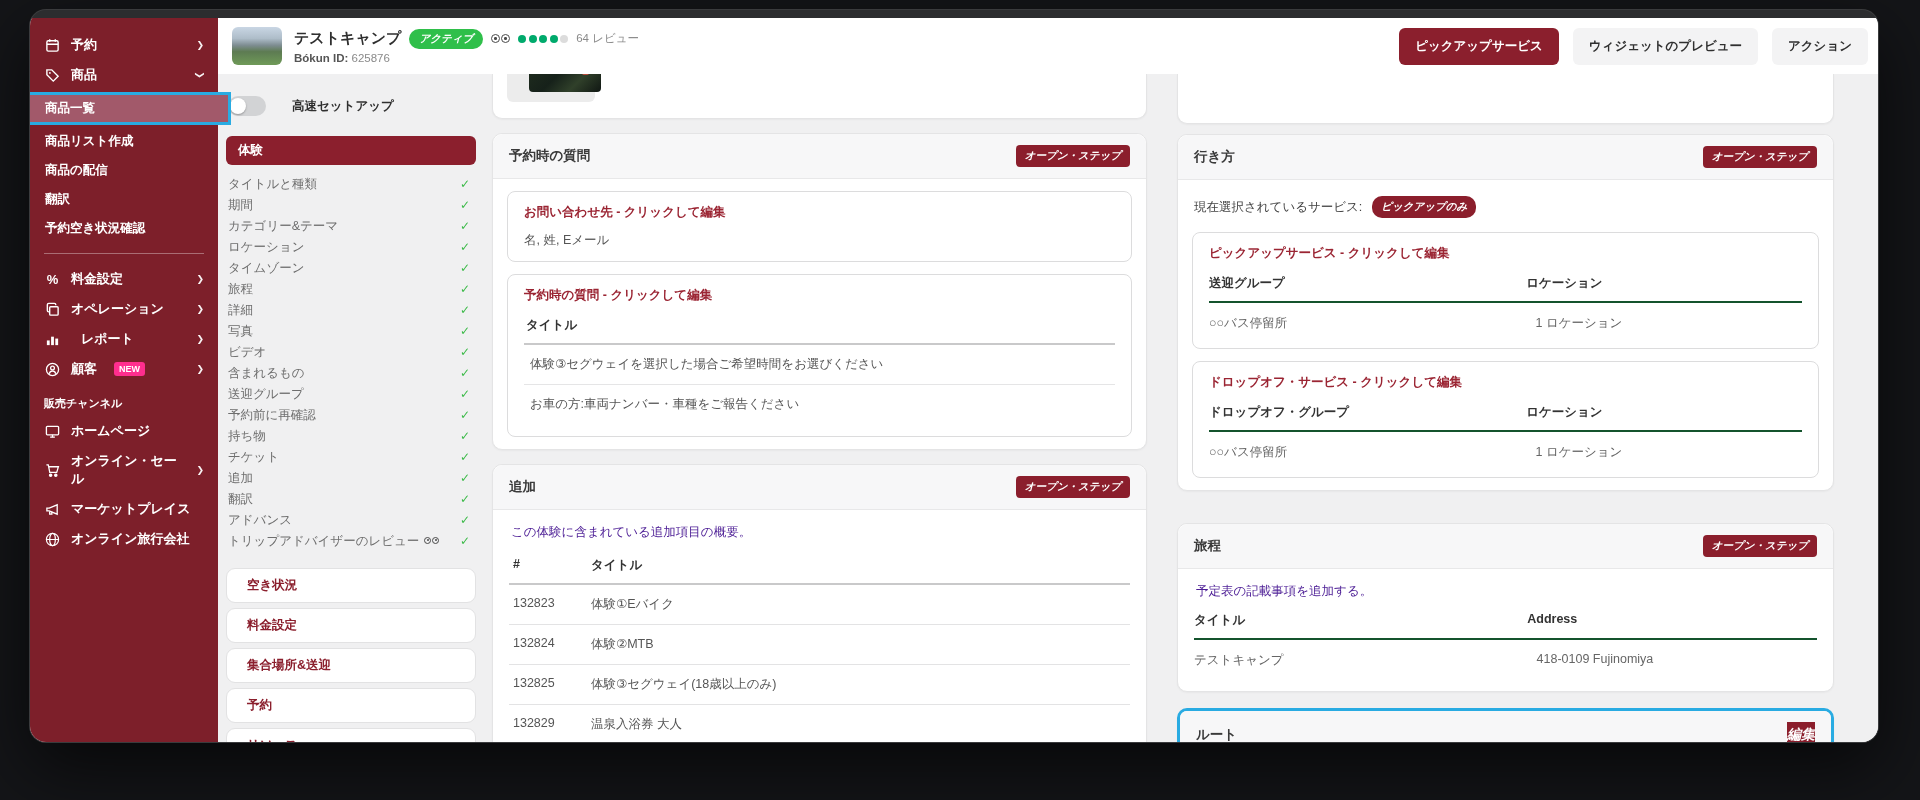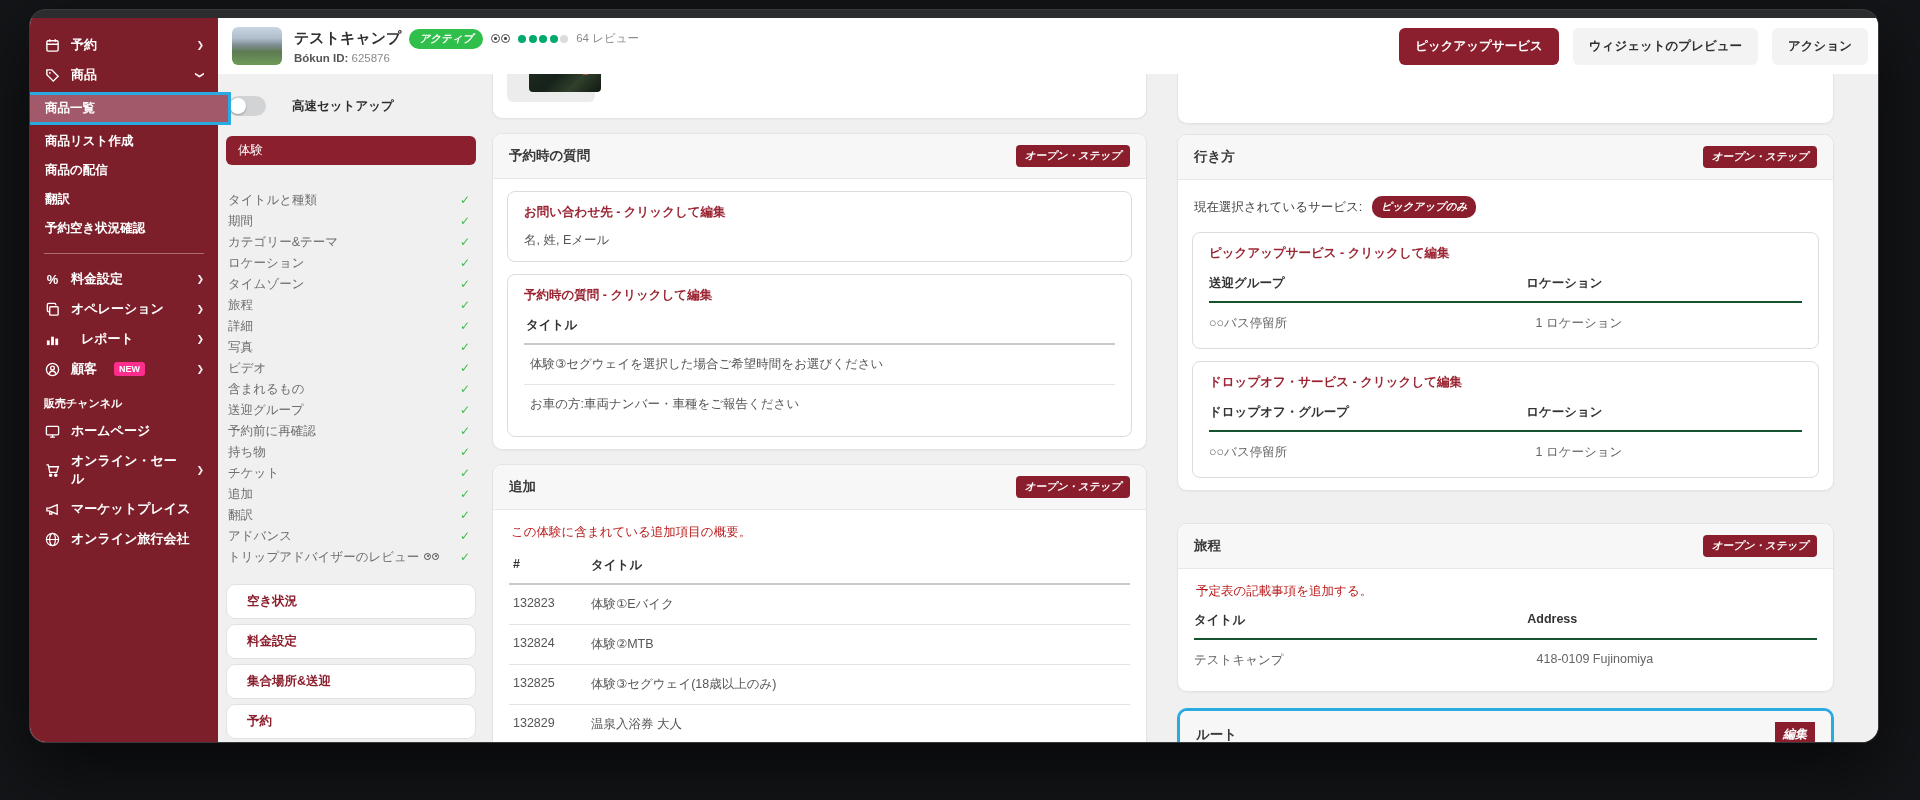--- a/index.html
+++ b/index.html
@@ -57,21 +57,21 @@
   .btn-secondary { background:#f3f3f4; color:#2f2f2f; }
 
   .content { flex:1; background:#f0f0f1; display:flex; padding:0 0 0 8px; overflow:hidden; min-height:0; }
 
   
   .pnav { width:250px; flex-shrink:0; margin-top:22px; font-size:12.5px; }
   .toggle-row { display:flex; align-items:center; gap:26px; margin:0 0 20px 2px; }
   .toggle { width:38px; height:20px; border-radius:10px; background:#d2d3d5; position:relative; cursor:pointer; flex-shrink:0; }
   .toggle::after { content:''; position:absolute; left:2px; top:2px; width:16px; height:16px; border-radius:50%; background:#fff; box-shadow:0 1px 2px rgba(0,0,0,.3); }
   .toggle-label { font-weight:bold; color:#2f2f2f; }
-  .pnav-active { background:#8b1f2d; color:#fff; font-weight:normal; border-radius:6px; padding:6px 12px; margin-bottom:24px; cursor:pointer; }
+  .pnav-active { background:#8b1f2d; color:#fff; font-weight:bold; border-radius:6px; padding:6px 12px; margin-bottom:8px; cursor:pointer; }
   .pnav-item { display:flex; justify-content:space-between; align-items:center; padding:2.5px 6px 2.5px 2px; color:#6e6e6e; cursor:pointer; line-height:16px; }
   .pnav-item .lbl { display:flex; align-items:center; gap:5px; }
   .check { color:#3cba49; font-weight:bold; font-size:12px; }
   .pnav-btn { background:#fff; border:1px solid #e2e2e3; border-radius:9px; padding:8px 20px; color:#8b1f2d; font-weight:bold; margin-top:5px; cursor:pointer; }
   .pnav-gap { height:12px; }
   .owl.small i { width:7px; height:7px; border-width:1.4px; }
   .owl.small i::after { left:1.4px; top:1.4px; width:2px; height:2px; }
 
   
   .col-mid { width:655px; margin-left:16px; flex-shrink:0; }
@@ -82,32 +82,32 @@
   .card-partial.right { height:50px; }
   .photo-backing { position:absolute; left:14px; top:-6px; width:88px; height:34px; background:#ececec; border-radius:6px; }
   .photo-cut { position:absolute; left:22px; top:-14px; width:72px; height:38px; border-radius:4px;
     background:linear-gradient(135deg,#22301f 0%,#16211a 45%,#30402a 70%,#101713 100%); }
   .photo-cut::after { content:''; position:absolute; right:12px; top:16px; width:7px; height:5px; background:#b84a3a; border-radius:2px; }
 
   .card-header { display:flex; align-items:center; justify-content:space-between; padding:11px 16px; background:#f7f7f8; border-bottom:1px solid #e8e8e9; border-radius:10px 10px 0 0; }
   .card-title { font-size:13.5px; font-weight:bold; color:#3a3a3a; }
   .badge-step { background:#8b1e2c; color:#fff; font-size:10.5px; font-weight:bold; font-style:italic; padding:4px 9px; border-radius:4px; cursor:pointer; white-space:nowrap; }
   .badge-pill { border-radius:10px; }
-  .badge-edit { padding:4px 8px; font-size:12px; border-radius:0; }
+  .badge-edit { padding:4px 0; font-size:14px; border-radius:0; }
   .card-body { padding:12px 14px; }
   .inner-box { border:1px solid #dcdcdd; border-radius:8px; padding:12px 16px; cursor:pointer; }
   .inner-box + .inner-box, .stack-gap { margin-top:12px; }
   .red-link { color:#9b2533; font-weight:bold; font-size:12.5px; }
   .field-text { color:#555; font-size:12.5px; margin-top:11px; }
   .col-head { font-weight:bold; color:#333; font-size:12.5px; margin-top:13px; padding:0 2px 9px; }
   .hr-heavy { border-top:2px solid #c9c9ca; }
   .hr-light { border-top:1px solid #e5e5e6; }
   .row-text { color:#555; font-size:12.5px; padding:11px 6px; }
 
-  .desc-text { color:#b91c1c; font-size:12.5px; padding:2px 2px 10px; }
+  .desc-text { color:#4c1d95; font-size:12.5px; padding:2px 2px 10px; }
   .tbl-head { display:flex; font-weight:bold; color:#333; font-size:12.5px; padding:6px 4px 9px; }
   .tbl-row { display:flex; color:#555; font-size:12.5px; padding:11px 4px; border-bottom:1px solid #e3e3e4; }
   .tbl-row:last-child { border-bottom:1px solid #e3e3e4; }
   .c-num { width:78px; flex-shrink:0; }
   .c-rest { flex:1; }
 
   .service-row { display:flex; align-items:center; gap:10px; padding:4px 2px 14px; color:#444; font-size:12.5px;text-align:center; }
   .tcols { display:flex; }
   .tc1 { flex:1.15; }
   .tc2 { flex:1; }

